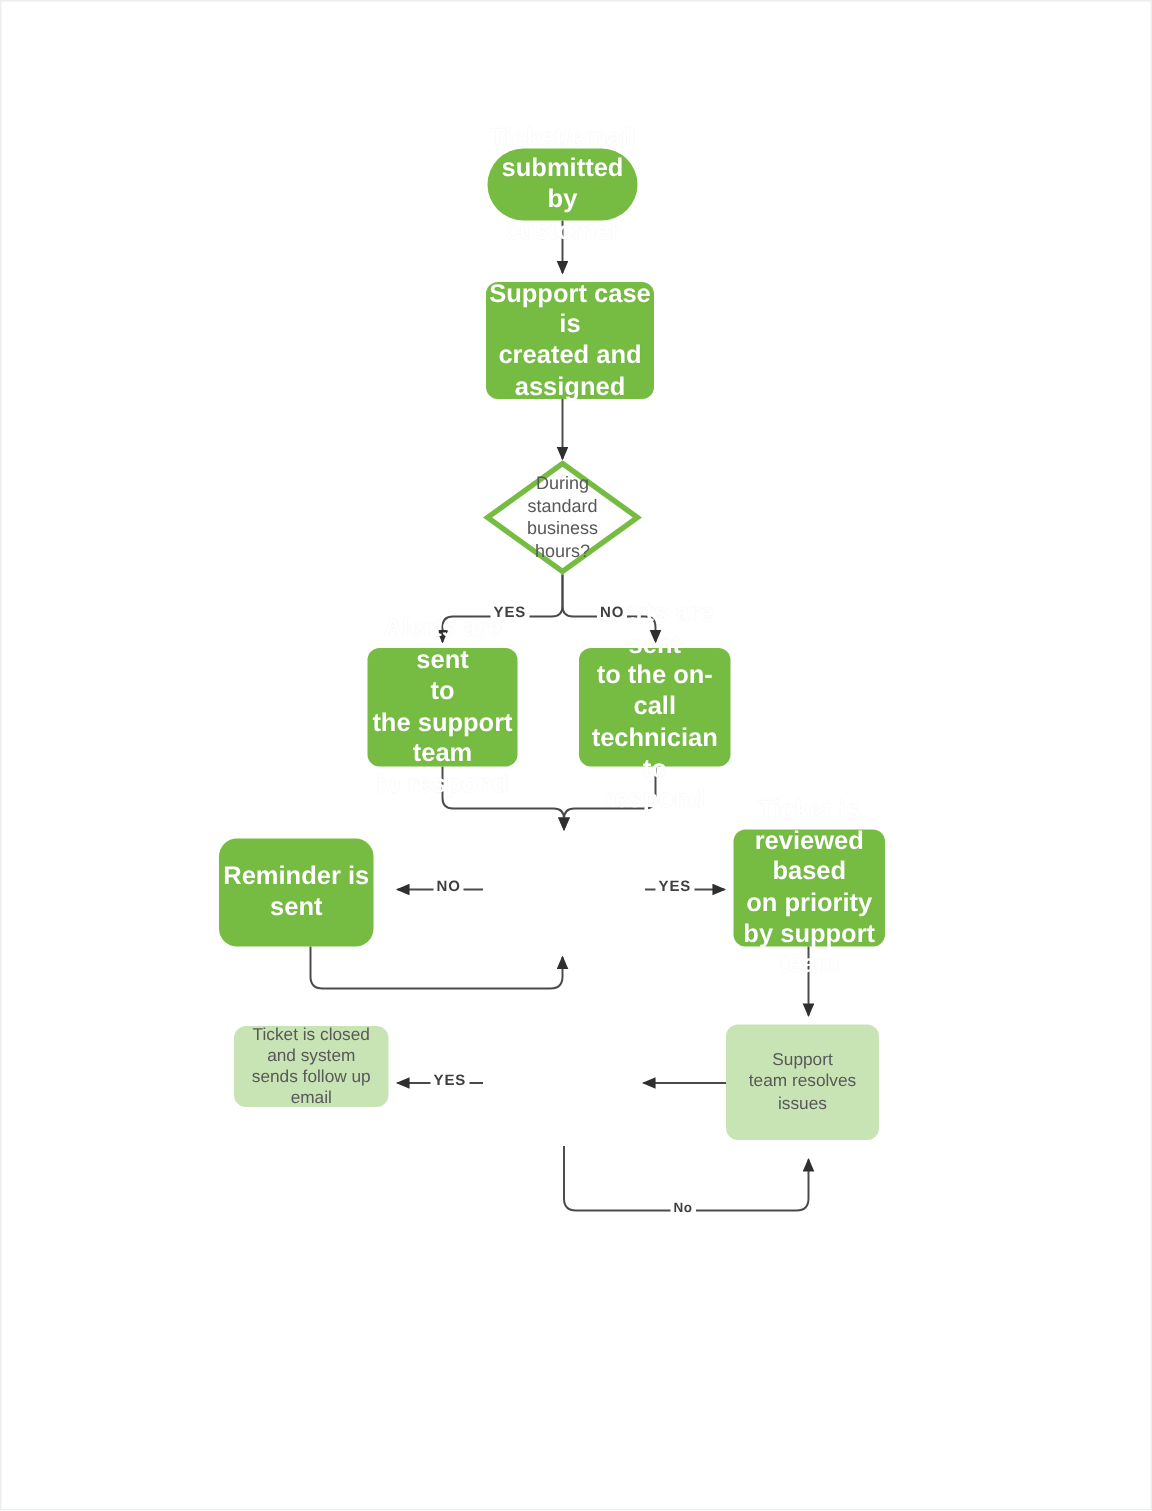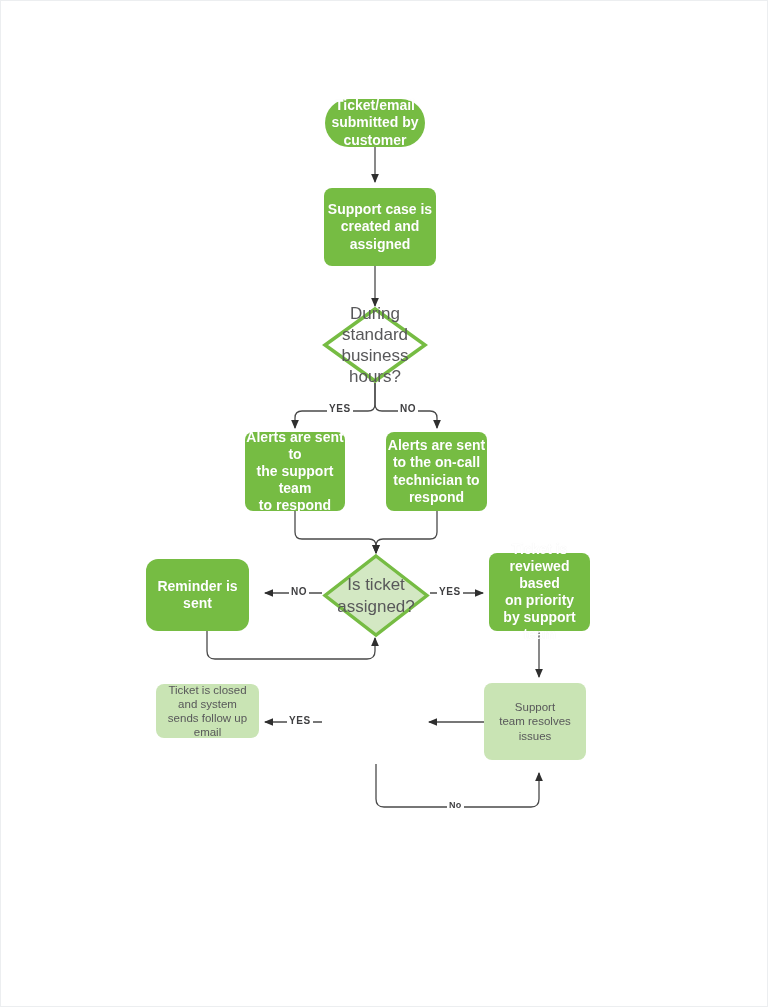--- a/index.html
+++ b/index.html
@@ -36,21 +36,21 @@
     text-align: center;
     box-sizing: border-box;
     line-height: 1.22;
     white-space: pre-line;
   }
   
   .n-solid {
     background: #76bc43;
     color: #ffffff;
     font-weight: bold;
-    font-size: 14px;
+    font-size: 17px;
     border-radius: 8px;
     text-shadow: 0 0 1px rgba(0,0,0,0.08);
   }
   .n-start {
     border-radius: 26px;
   }
   
   .n-pale {
     background: #c9e4b4;
     color: #58585a;
@@ -66,21 +66,21 @@
     position: absolute;
     left: 0;
     top: 0;
     width: 100%;
     height: 100%;
   }
   .n-diamond .dia-label {
     position: relative;
     z-index: 2;
     color: #58585a;
-    font-size: 17px;
+    font-size: 12px;
     font-weight: normal;
     line-height: 1.25;
     white-space: pre-line;
     text-align: center;
     width: 100%;
   }
   .edge-label {
     position: absolute;
     color: #3f3f41;
     font-size: 10px;
@@ -164,27 +164,20 @@
 to respond</span>
   </div>
 
   <div class="node n-solid" style="left:385px; top:431px; width:101px; height:79px;">
     <span>Alerts are sent
 to the on-call
 technician to
 respond</span>
   </div>
 
-  <div class="node n-diamond" style="left:321px; top:552px; width:108px; height:85px;">
-    <svg class="dia-shape" viewBox="0 0 108 85" preserveAspectRatio="none">
-      <polygon points="54,3 105,42.5 54,82 3,42.5" fill="#d3e8c3" stroke="#76bc43" stroke-width="3.4"></polygon>
-    </svg>
-    <span class="dia-label">Is ticket
-assigned?</span>
-  </div>
 
   <div class="node n-solid" style="left:145px; top:558px; width:103px; height:72px;border-radius:12px;">
     <span>Reminder is
 sent</span>
   </div>
 
   <div class="node n-solid" style="left:488px; top:552px; width:101px; height:78px;align-items:center;">
     <span>Ticket is
 reviewed based
 on priority

